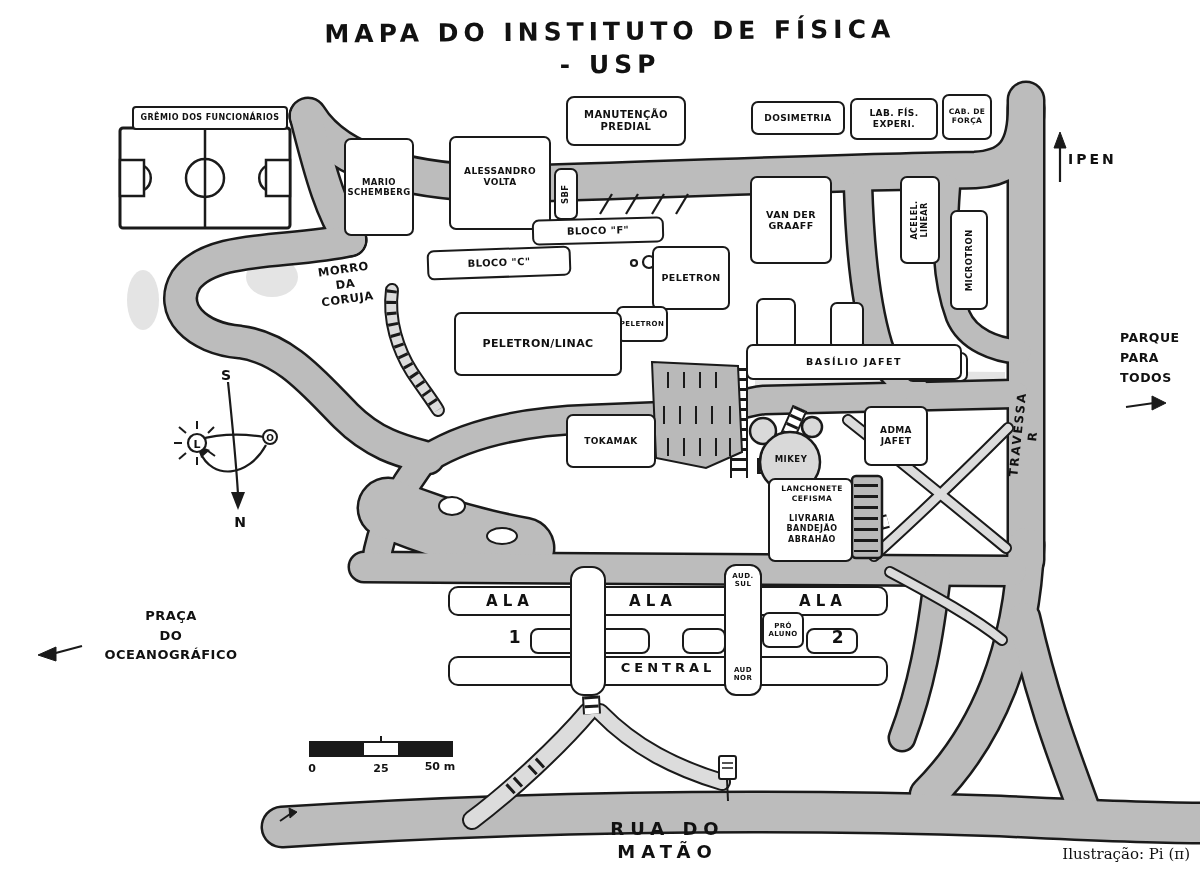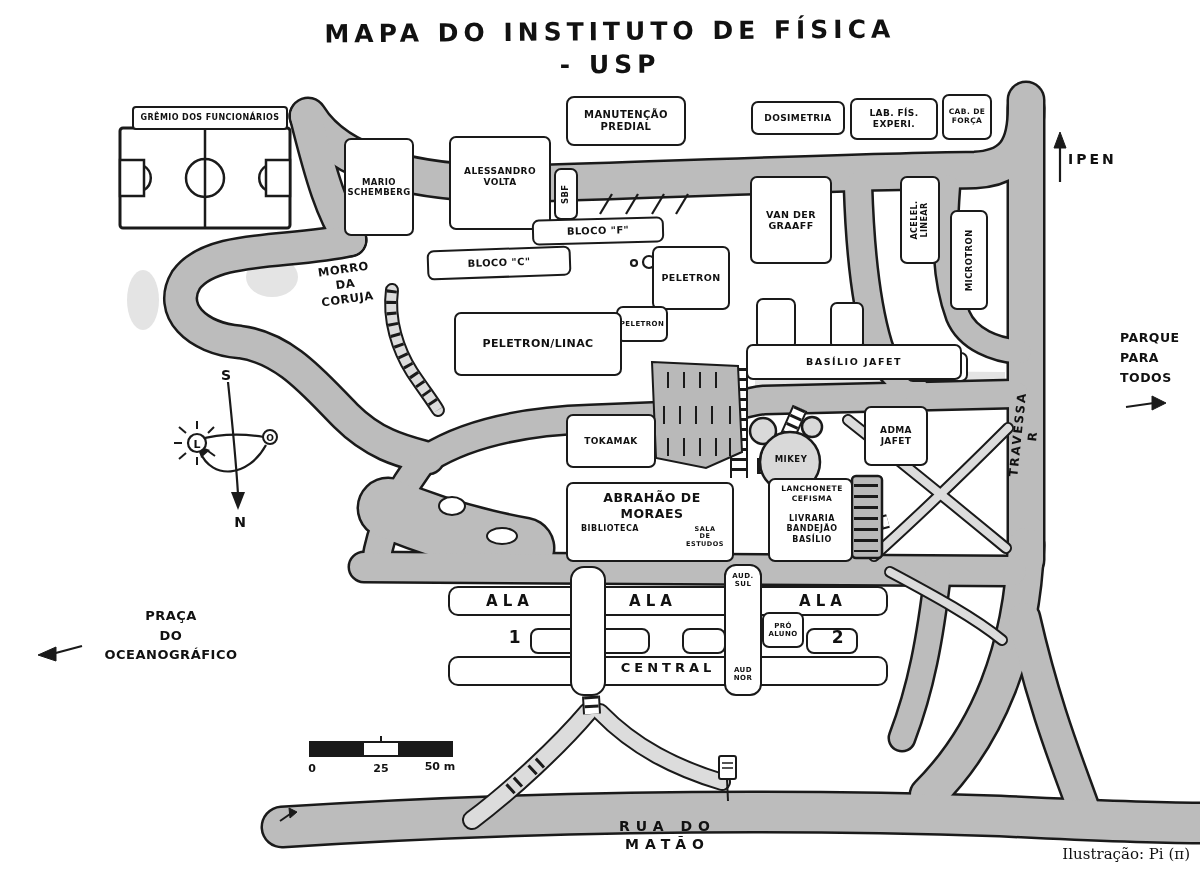--- a/index.html
+++ b/index.html
@@ -262,35 +262,27 @@
 
 <div class="t" style="left:298px;top:262px;width:95px;font-size:11.5px;transform:rotate(-8deg);">MORRO
 DA
 CORUJA</div>
 
 <div class="b" style="left:566px;top:414px;width:90px;height:54px;font-size:9px;">TOKAMAK</div>
 <div class="t" style="left:768px;top:454px;width:46px;font-size:8.5px;">MIKEY</div>
 <div class="b" style="left:864px;top:406px;width:64px;height:60px;font-size:9px;">ADMA
 JAFET</div>
 
-<div class="b" style="left:566px;top:482px;width:168px;height:80px;font-size:12px;">
-  <div class="t" style="left:10px;top:6px;width:148px;font-size:12.5px;">ABRAHÃO DE
-MORAES</div>
-  <div class="t" style="left:4px;top:40px;width:76px;font-size:8px;">BIBLIOTECA</div>
-  <div class="t" style="left:112px;top:42px;width:50px;font-size:6.5px;line-height:1.15;">SALA
-DE
-ESTUDOS</div>
-</div>
 
 <div class="b" style="left:768px;top:478px;width:85px;height:84px;">
   <div class="t" style="left:2px;top:4px;width:80px;font-size:7.5px;">LANCHONETE
 CEFISMA</div>
   <div class="t" style="left:2px;top:34px;width:80px;font-size:8px;">LIVRARIA
 BANDEJÃO
-BASÍLIO</div>
+ABRAHÃO</div>
 </div>
 
 <div class="b" style="left:448px;top:586px;width:440px;height:30px;border-radius:10px;"></div>
 <div class="b" style="left:530px;top:628px;width:120px;height:26px;border-radius:8px;"></div>
 <div class="b" style="left:682px;top:628px;width:44px;height:26px;border-radius:8px;"></div>
 <div class="b" style="left:806px;top:628px;width:52px;height:26px;border-radius:8px;"></div>
 <div class="b" style="left:448px;top:656px;width:440px;height:30px;border-radius:10px;"></div>
 <div class="b" style="left:570px;top:566px;width:36px;height:130px;border-radius:14px;"></div>
 <div class="b" style="left:724px;top:564px;width:38px;height:132px;border-radius:12px;">
   <div class="t" style="left:0;top:6px;width:34px;font-size:7px;line-height:1.2;text-align:center;">AUD.
@@ -311,17 +303,17 @@
 <div class="t" style="left:1120px;top:328px;width:80px;font-size:12.5px;text-align:left;line-height:1.6;">PARQUE
 PARA
 TODOS</div>
 <div class="t" style="left:95px;top:606px;width:152px;font-size:13px;line-height:1.5;">PRAÇA
 DO
 OCEANOGRÁFICO</div>
 
 <div class="t" style="left:1008px;top:360px;width:36px;height:150px;display:flex;align-items:center;justify-content:center;">
   <span class="v" style="font-size:12px;letter-spacing:2px;transform:rotate(-84deg);">TRAVESSA R</span>
 </div>
-<div class="t" style="left:575px;top:817px;width:185px;font-size:14px;letter-spacing:6px;">RUA DO MATÃO</div>
+<div class="t" style="left:575px;top:817px;width:185px;font-size:18px;letter-spacing:6px;">RUA DO MATÃO</div>
 
 <div class="t credit" style="left:995px;top:845px;width:195px;font-size:15px;text-align:right;">Ilustração: Pi (π)</div>
 
 </div>
 
 </body></html>

